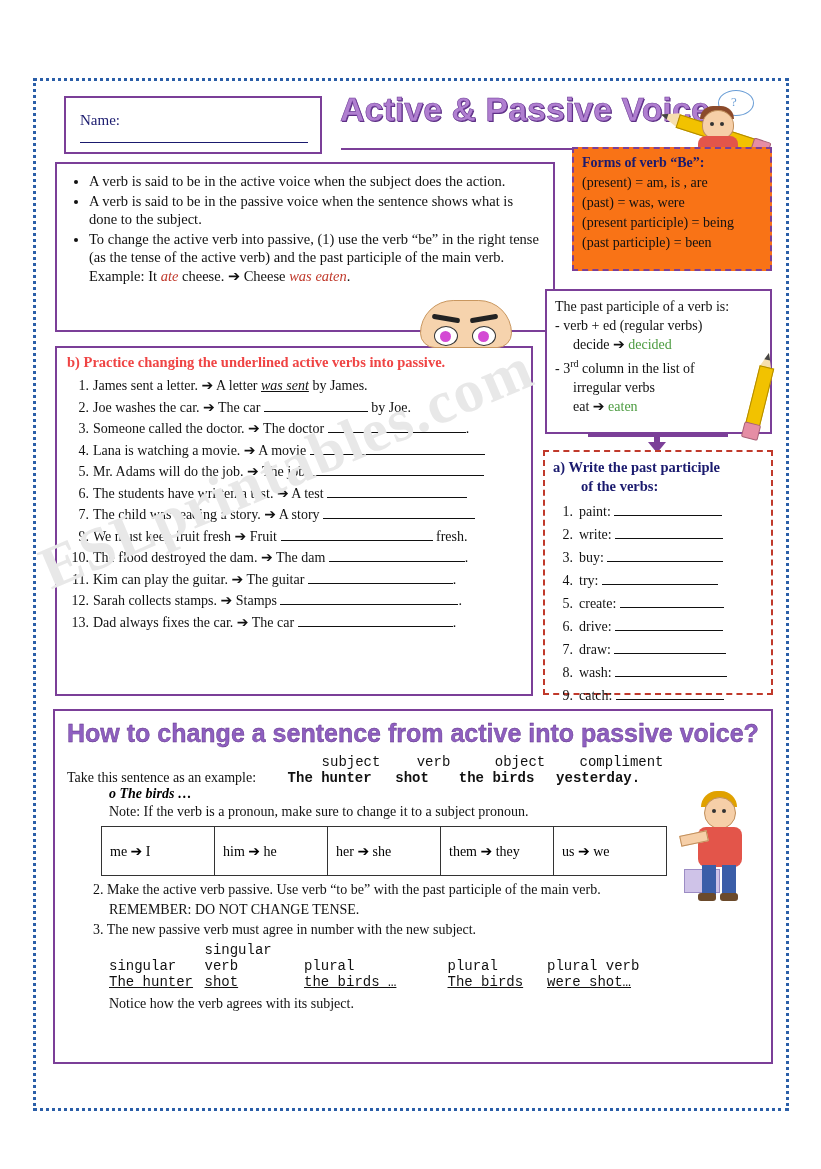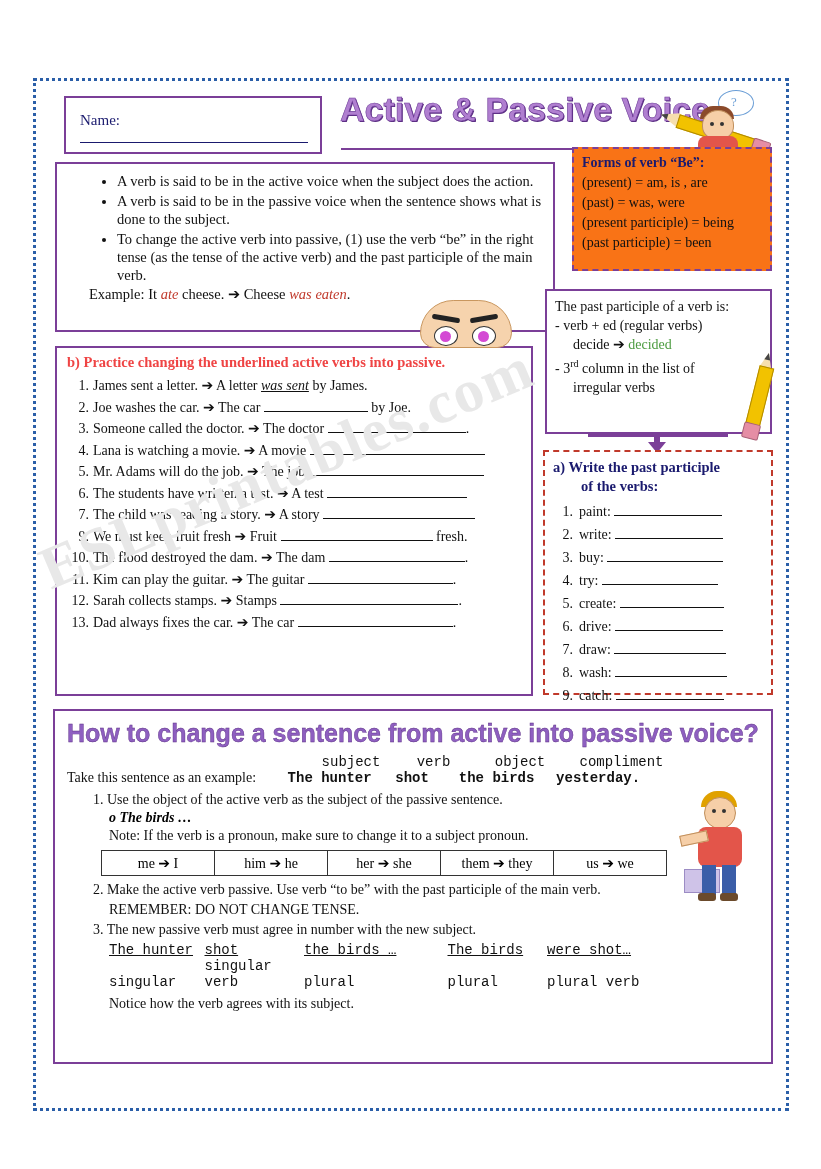--- a/index.html
+++ b/index.html
@@ -94,21 +94,21 @@
   .pencil .lead{position:absolute;left:0px;top:10px;width:0;height:0;border-top:3px solid transparent;border-bottom:3px solid transparent;border-right:7px solid #444;}
   .pencil .eraser{position:absolute;left:96px;top:6px;width:16px;height:14px;background:#e58ea5;border:1px solid #a86076;border-radius:2px;}
 
   
   .rules-box{
     position:absolute;left:55px;top:162px;width:500px;height:170px;
     border:2px solid #7b3f98;background:#fff;box-sizing:border-box;
     padding:8px 10px 6px 10px;
   }
   .rules-box ul{margin:0;padding-left:22px;}
-  .rules-box li{font-size:14.5px;line-height:18px;color:#111;margin-bottom:2px;margin-left:28px;}
+  .rules-box li{font-size:14.5px;line-height:18px;color:#111;margin-bottom:2px;}
   .example-line{font-size:14.5px;margin:2px 0 0 22px;color:#111;}
   .italic{font-style:italic;}
   .red{color:#c0392b;}
 
   
   .be-box{
     position:absolute;left:572px;top:147px;width:200px;height:124px;
     border:2px dashed #7b3f98;background:#f97316;box-sizing:border-box;padding:6px 8px;
   }
   .be-title{font-size:14px;color:#1a1a6e;font-weight:bold;margin-bottom:2px;}
@@ -172,21 +172,21 @@
   .ex-head{font-size:14px;color:#111;}
   .ex-row{font-size:14px;color:#111;}
   .colhead{display:inline-block;text-align:center;font-family:Liberation Mono, monospace;}
   .bold{font-weight:bold;}
   .ol{font-size:14px;color:#111;line-height:20px;}
   .sub-o{margin-left:26px;font-size:14px;}
   .pron-table{
     border-collapse:collapse;margin:4px 0 4px 34px;font-size:14px;
   }
   .pron-table td{
-    border:1px solid #333;padding:2px 8px;min-width:96px;height:20px;text-align:center;
+    border:1px solid #333;padding:14px 8px;min-width:96px;height:20px;
   }
   .grid3{font-size:14px;color:#111;}
   .u{text-decoration:underline;}
   .kid2{position:absolute;left:688px;top:785px;width:70px;height:120px;}
   .k2head{position:absolute;left:16px;top:12px;width:30px;height:30px;border-radius:50%;background:#f6cfa8;border:1px solid #c08f5c;}
   .k2hair{position:absolute;left:13px;top:6px;width:36px;height:16px;border-radius:18px 18px 0 0;background:#e0a100;}
   .k2body{position:absolute;left:10px;top:42px;width:44px;height:40px;border-radius:8px;background:#e3554a;}
   .k2arm{position:absolute;left:-8px;top:48px;width:26px;height:9px;background:#f6cfa8;border:1px solid #c08f5c;transform:rotate(-12deg);}
   .k2leg1,.k2leg2{position:absolute;top:80px;width:14px;height:30px;background:#3b5ea8;}
   .k2leg1{left:14px;}.k2leg2{left:34px;}
@@ -279,20 +279,23 @@
 <div class="pp-box">
   <div class="pp-line">The past participle of a verb is:</div>
   <div class="pp-line">-   verb + ed (regular verbs)</div>
   <div class="pp-line" style="padding-left:18px;">
     <span>decide ➔ </span><span class="pp-green">decided</span>
   </div>
   <div class="pp-line">
     <span>-   3</span><span class="sup">rd</span><span> column in the list of</span>
   </div>
   <div class="pp-line" style="padding-left:18px;">irregular verbs</div>
+  <div class="pp-line" style="padding-left:18px;">
+    <span>eat ➔ </span><span class="pp-green">eaten</span>
+  </div>
 </div>
 
 <div class="pencil2">
   <div class="t"></div>
     <div class="l"></div>
     <div class="s"></div>
     <div class="e"></div>
 </div>
 
 <div class="arrow-bar"></div>
@@ -352,21 +355,20 @@
     <span class="colhead" style="width:100px;">compliment</span>
   </div>
   <div class="ex-row">
     <span>Take this sentence as an example:</span>
     <span class="colhead bold" style="width:92px;margin-left:24px;">The hunter</span>
     <span class="colhead bold" style="width:66px;">shot</span>
     <span class="colhead bold" style="width:96px;">the birds</span>
     <span class="colhead bold" style="width:100px;">yesterday.</span>
   </div>
 
-  <div class="ol" style="margin-left:26px;margin-top:4px;">1. Use the object of the active verb as the subject of the passive sentence.</div>
   <div class="sub-o" style="margin-left:42px;font-weight:bold;font-style:italic;">o The birds …</div>
   <div class="ol" style="margin-left:42px;">Note: If the verb is a pronoun, make sure to change it to a subject pronoun.</div>
 
   <table class="pron-table">
     <tbody>
         <tr>
       <td>me ➔ I</td>
       <td>him ➔ he</td>
       <td>her ➔ she</td>
       <td>them ➔ they</td>
@@ -374,32 +376,32 @@
     </tr>
   </tbody>
     </table>
 
   <div class="ol" style="margin-left:26px;">2. Make the active verb passive. Use verb “to be” with the past participle of the main verb.</div>
   <div class="ol" style="margin-left:42px;">REMEMBER: DO NOT CHANGE TENSE.</div>
   <div class="ol" style="margin-left:26px;">3. The new passive verb must agree in number with the new subject.</div>
 
   <div class="grid3" style="margin-left:42px;margin-top:2px;">
     <div>
+      <span class="colhead" style="width:92px;text-align:left;">singular</span>
+      <span class="colhead" style="width:96px;text-align:left;">singular verb</span>
+      <span class="colhead" style="width:140px;text-align:left;">plural</span>
+      <span class="colhead" style="width:96px;text-align:left;">plural</span>
+      <span class="colhead" style="width:110px;text-align:left;">plural verb</span>
+    </div>
+    <div>
       <span class="colhead u" style="width:92px;text-align:left;">The hunter</span>
       <span class="colhead u" style="width:96px;text-align:left;">shot</span>
       <span class="colhead u" style="width:140px;text-align:left;">the birds …</span>
       <span class="colhead u" style="width:96px;text-align:left;">The birds</span>
       <span class="colhead u" style="width:110px;text-align:left;">were shot…</span>
-    </div>
-    <div>
-      <span class="colhead" style="width:92px;text-align:left;">singular</span>
-      <span class="colhead" style="width:96px;text-align:left;">singular verb</span>
-      <span class="colhead" style="width:140px;text-align:left;">plural</span>
-      <span class="colhead" style="width:96px;text-align:left;">plural</span>
-      <span class="colhead" style="width:110px;text-align:left;">plural verb</span>
     </div>
   </div>
   <div class="ol" style="margin-left:42px;margin-top:4px;">Notice how the verb agrees with its subject.</div>
 </div>
 
 <div class="kid2">
   <div class="k2hair"></div>
   <div class="k2head"></div>
   <div class="k2eye1"></div>
     <div class="k2eye2"></div>

